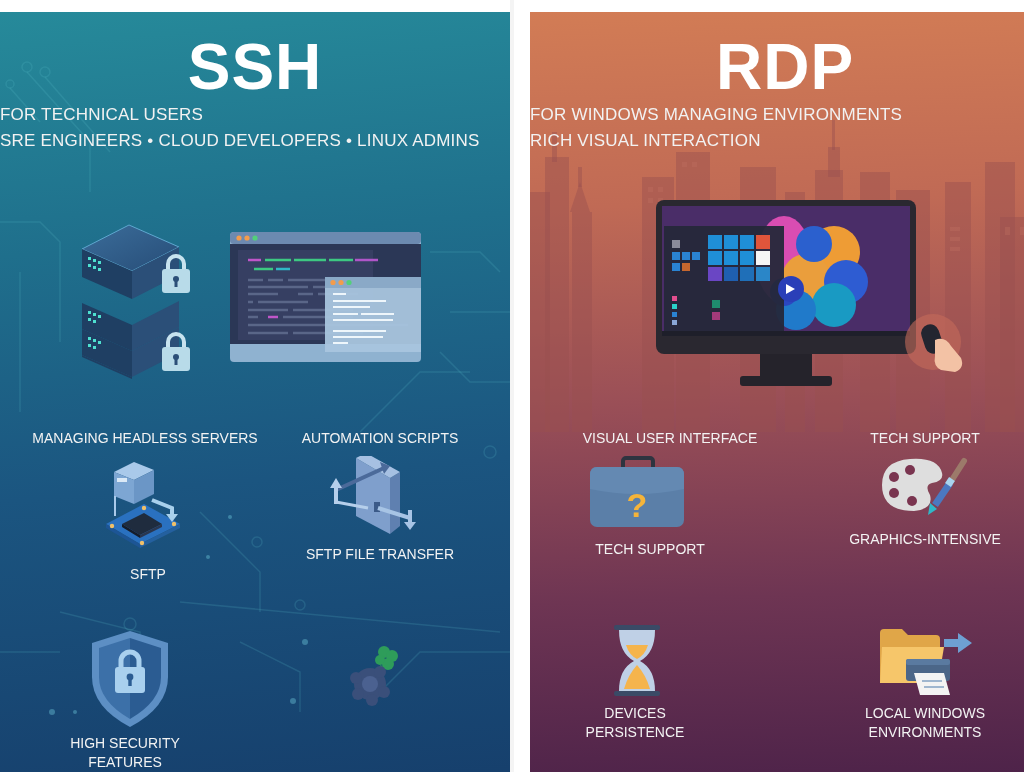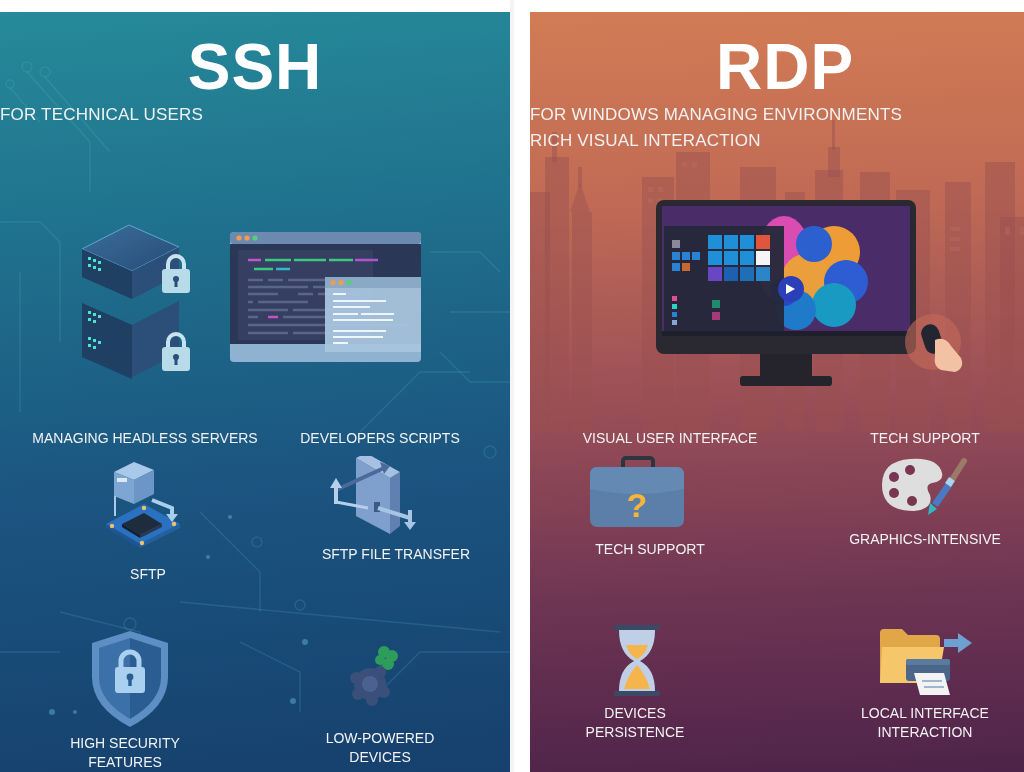--- a/index.html
+++ b/index.html
@@ -58,20 +58,21 @@
         <circle cx="305" cy="630" r="3"></circle>
         <circle cx="293" cy="689" r="3"></circle>
       <circle cx="208" cy="545" r="2"></circle>
         <circle cx="75" cy="700" r="2"></circle>
         <circle cx="52" cy="700" r="3"></circle>
     </g>
   </svg>
 
   <div class="title" style="top:18px;">SSH</div>
   <div class="subtitle" style="top:93px;">FOR TECHNICAL USERS</div>
+  <div class="subtitle" style="top:119px;">SRE ENGINEERS • CLOUD DEVELOPERS • LINUX ADMINS</div>
 
   <svg class="icon" style="left:74px; top:205px;" width="130" height="165" viewBox="0 0 130 165">
     <defs>
       <linearGradient id="srvTop" x1="0" y1="0" x2="1" y2="1">
           <stop offset="0" stop-color="#3b6d9a"></stop>
           <stop offset="1" stop-color="#274d78"></stop>
         </linearGradient>
     </defs>
     <g>
       <path d="M8 32 L55 8 L105 30 L58 54 Z" fill="url(#srvTop)" stroke="#5ea7cf" stroke-width="1"></path>
@@ -203,36 +204,36 @@
     <path d="M26 16 L46 24 L46 48 L26 40 Z" fill="#7da6d3"></path>
     <path d="M46 24 L66 14 L66 38 L46 48 Z" fill="#6b96c6"></path>
     <rect x="29" y="22" width="10" height="4" fill="#dbe9f6"></rect>
     <line x1="27" y1="40" x2="27" y2="60" stroke="#a9c9ea" stroke-width="2"></line>
 
     <path d="M64 44 L84 52 L84 60" fill="none" stroke="#a8d0ec" stroke-width="4"></path>
     <path d="M78 58 L84 66 L90 58 Z" fill="#a8d0ec"></path>
   </svg>
   <div class="label" style="left:98px; width:100px; top:553px;">SFTP</div>
 
-  <div class="label" style="left:270px; width:220px; top:417px;">DEVELOPERS SCRIPTS</div>
+  <div class="label" style="left:270px; width:220px; top:417px;">AUTOMATION SCRIPTS</div>
   <svg class="icon" style="left:328px; top:444px;" width="100" height="82" viewBox="0 0 100 82">
     <path d="M28 2 L62 22 L62 78 L28 60 Z" fill="#7f9fcc"></path>
     <path d="M62 22 L72 16 L72 70 L62 78 Z" fill="#5f80b0"></path>
     <path d="M28 2 L38 -3 L72 16 L62 22 Z" fill="#a6c0e2"></path>
     <line x1="8" y1="34" x2="56" y2="12" stroke="#4b6a9a" stroke-width="4"></line>
     <path d="M52 6 L62 10 L56 18 Z" fill="#4b6a9a"></path>
     <path d="M8 48 L8 30" stroke="#b6cfeb" stroke-width="4"></path>
     <path d="M2 32 L8 22 L14 32 Z" fill="#b6cfeb"></path>
     <line x1="8" y1="46" x2="40" y2="52" stroke="#b6cfeb" stroke-width="3"></line>
     <rect x="46" y="46" width="6" height="10" fill="#3b5a88"></rect>
     <line x1="50" y1="52" x2="82" y2="62" stroke="#a7c4e5" stroke-width="4"></line>
     <path d="M82 54 L82 66" stroke="#a7c4e5" stroke-width="4"></path>
     <path d="M76 66 L82 74 L88 66 Z" fill="#a7c4e5"></path>
   </svg>
-  <div class="label" style="left:290px; width:180px; top:533px;text-align:right;">SFTP FILE TRANSFER</div>
+  <div class="label" style="left:290px; width:180px; top:533px;">SFTP FILE TRANSFER</div>
 
   <svg class="icon" style="left:88px; top:617px;" width="84" height="100" viewBox="0 0 84 100">
     <path d="M42 2 L80 14 L80 48 Q80 78 42 98 Q4 78 4 48 L4 14 Z" fill="#5d8fc4"></path>
     <path d="M42 9 L73 19 L73 48 Q73 72 42 90 Z" fill="#2b5c92"></path>
     <path d="M42 9 L11 19 L11 48 Q11 72 42 90 Z" fill="#3c70a8"></path>
     <path d="M33 38 V32 a9 9 0 0 1 18 0 V38" fill="none" stroke="#a9d0ee" stroke-width="5"></path>
     <rect x="27" y="38" width="30" height="26" rx="3" fill="#a9d0ee"></rect>
     <circle cx="42" cy="48" r="3.4" fill="#2b5c92"></circle>
       <rect x="40.3" y="49" width="3.4" height="8" fill="#2b5c92"></rect>
   </svg>
@@ -252,24 +253,20 @@
     <g fill="#3a4f7a">
       <circle cx="24" cy="44" r="16"></circle>
       <circle cx="10" cy="38" r="6"></circle>
         <circle cx="12" cy="54" r="6"></circle>
         <circle cx="26" cy="60" r="6"></circle>
         <circle cx="38" cy="52" r="6"></circle>
         <circle cx="34" cy="32" r="6"></circle>
     </g>
     <circle cx="24" cy="44" r="8" fill="#4b6190"></circle>
   </svg>
-  <div class="label" style="left:305px; width:150px; top:717px;">
-    <span class="l2">LOW-POWERED</span>
-    <span class="l2">DEVICES</span>
-  </div>
 </section>
 
 <div class="divider"></div>
 
 <section class="panel panel-rdp">
 
   <svg class="bg-svg" viewBox="0 0 510 772">
     <g fill="#9a4f4f" fill-opacity="0.45">
       <rect x="0" y="180" width="20" height="240"></rect>
         <rect x="15" y="145" width="24" height="275"></rect>
@@ -407,16 +404,16 @@
     <path d="M2 6 Q2 2 6 2 H24 L30 8 H58 Q62 8 62 12 V56 H2 Z" fill="#e0a648"></path>
     <path d="M4 20 H66 L60 56 H2 Z" fill="#f6c66a"></path>
     <path d="M66 12 H80 V6 L94 16 L80 26 V20 H66 Z" fill="#6ea0d2"></path>
     <rect x="28" y="32" width="44" height="22" rx="3" fill="#4b6688"></rect>
     <rect x="28" y="32" width="44" height="6" rx="2" fill="#5a7aa0"></rect>
     <path d="M36 46 H66 L72 68 H42 Z" fill="#f3f3f3"></path>
     <line x1="44" y1="54" x2="64" y2="54" stroke="#9fb6cf" stroke-width="2"></line>
     <line x1="46" y1="60" x2="66" y2="60" stroke="#9fb6cf" stroke-width="2"></line>
   </svg>
   <div class="label" style="left:305px; width:180px; top:692px;">
-    <span class="l2">LOCAL INTERFACE</span>
-    <span class="l2">INTERACTION</span>
+    <span class="l2">LOCAL WINDOWS</span>
+    <span class="l2">ENVIRONMENTS</span>
   </div>
 </section>
 
 </body></html>

